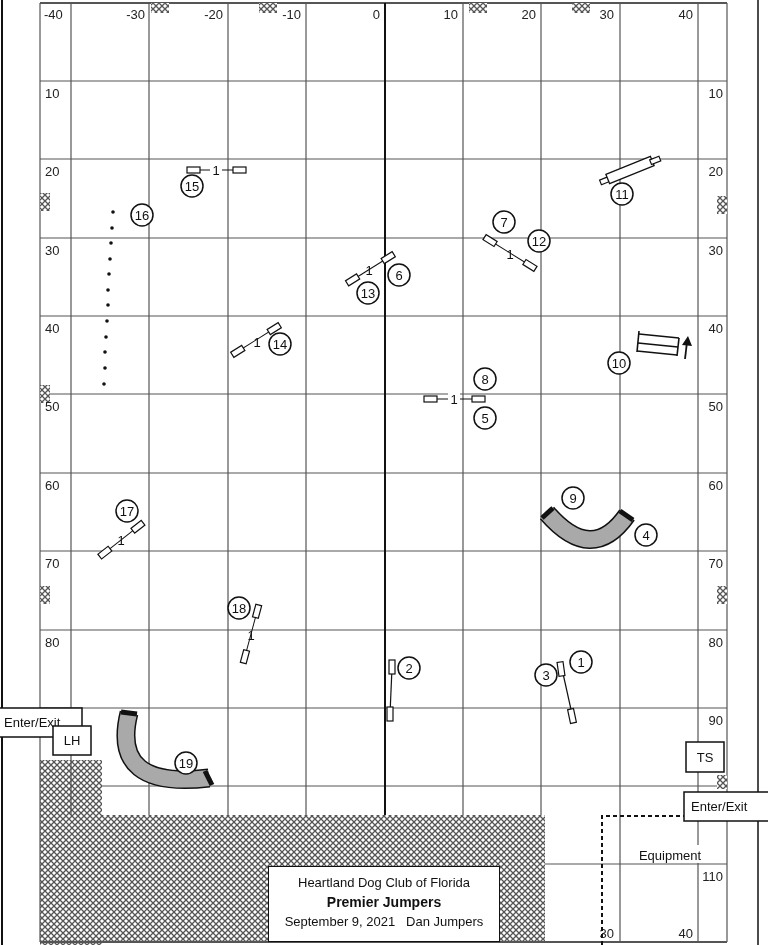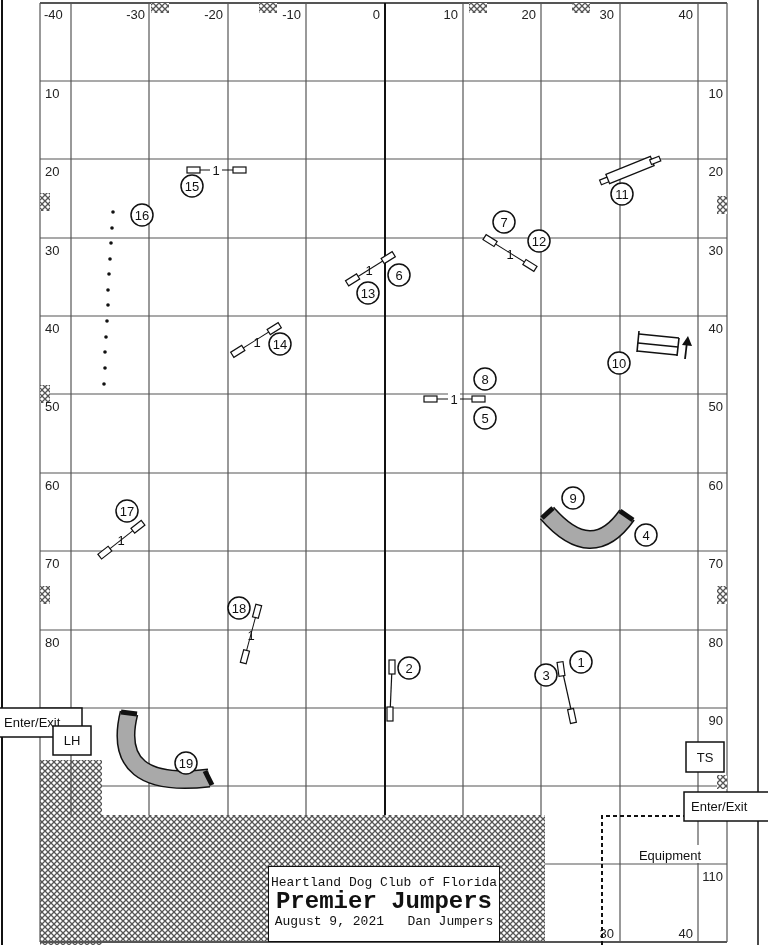--- a/index.html
+++ b/index.html
@@ -1,23 +1,23 @@
 <!DOCTYPE html>
 <html><head>
 <meta charset="utf-8">
 <style>
   html, body { margin:0; padding:0; background:#ffffff; }
   body { width:768px; height:945px; position:relative; overflow:hidden; font-family:"Liberation Sans", sans-serif; color:#111; }
   #course { position:absolute; left:0; top:0; width:768px; height:945px; }
   .axis-label { font-family:"Liberation Sans", sans-serif; font-size:13px; fill:#222; }
   .num-label { font-family:"Liberation Sans", sans-serif; font-size:13px; fill:#111; }
   .box-label { font-family:"Liberation Sans", sans-serif; font-size:13px; fill:#111; }
-  .title-box { position:absolute; left:268px; top:866px; width:230px; height:74px; background:#fff; border:1.5px solid #111; text-align:center;font-family:Liberation Mono, monospace; }
+  .title-box { position:absolute; left:268px; top:866px; width:230px; height:74px; background:#fff; border:1.5px solid #111; text-align:center; }
   .title-club { font-size:13px; margin-top:8px; line-height:16px; }
-  .title-name { font-size:24px; font-weight:bold; line-height:22px; }
+  .title-name { font-size:14px; font-weight:bold; line-height:22px; }
   .title-meta { font-size:13px; line-height:17px; }
   .title-meta span { display:inline-block; }
 </style>
 </head>
 <body>
 
 <svg id="course" viewBox="0 0 768 945" xmlns="http://www.w3.org/2000/svg">
   <defs>
     <pattern id="hatch" width="6" height="6" patternUnits="userSpaceOnUse">
       <rect width="6" height="6" fill="#ffffff"></rect>
@@ -326,15 +326,15 @@
   <g>
     <circle cx="186" cy="763" r="11" fill="#fff" stroke="#111" stroke-width="1.5"></circle>
     <text x="186" y="768" text-anchor="middle" class="num-label">19</text>
   </g>
 </svg>
 
 <div class="title-box">
   <div class="title-club">Heartland Dog Club of Florida</div>
   <div class="title-name">Premier Jumpers</div>
   <div class="title-meta">
-    <span>August 9, 2021</span>&nbsp;&nbsp;&nbsp;<span>Dan Jumpers</span>
+    <span>September 9, 2021</span>&nbsp;&nbsp;&nbsp;<span>Dan Jumpers</span>
   </div>
 </div>
 
 </body></html>

